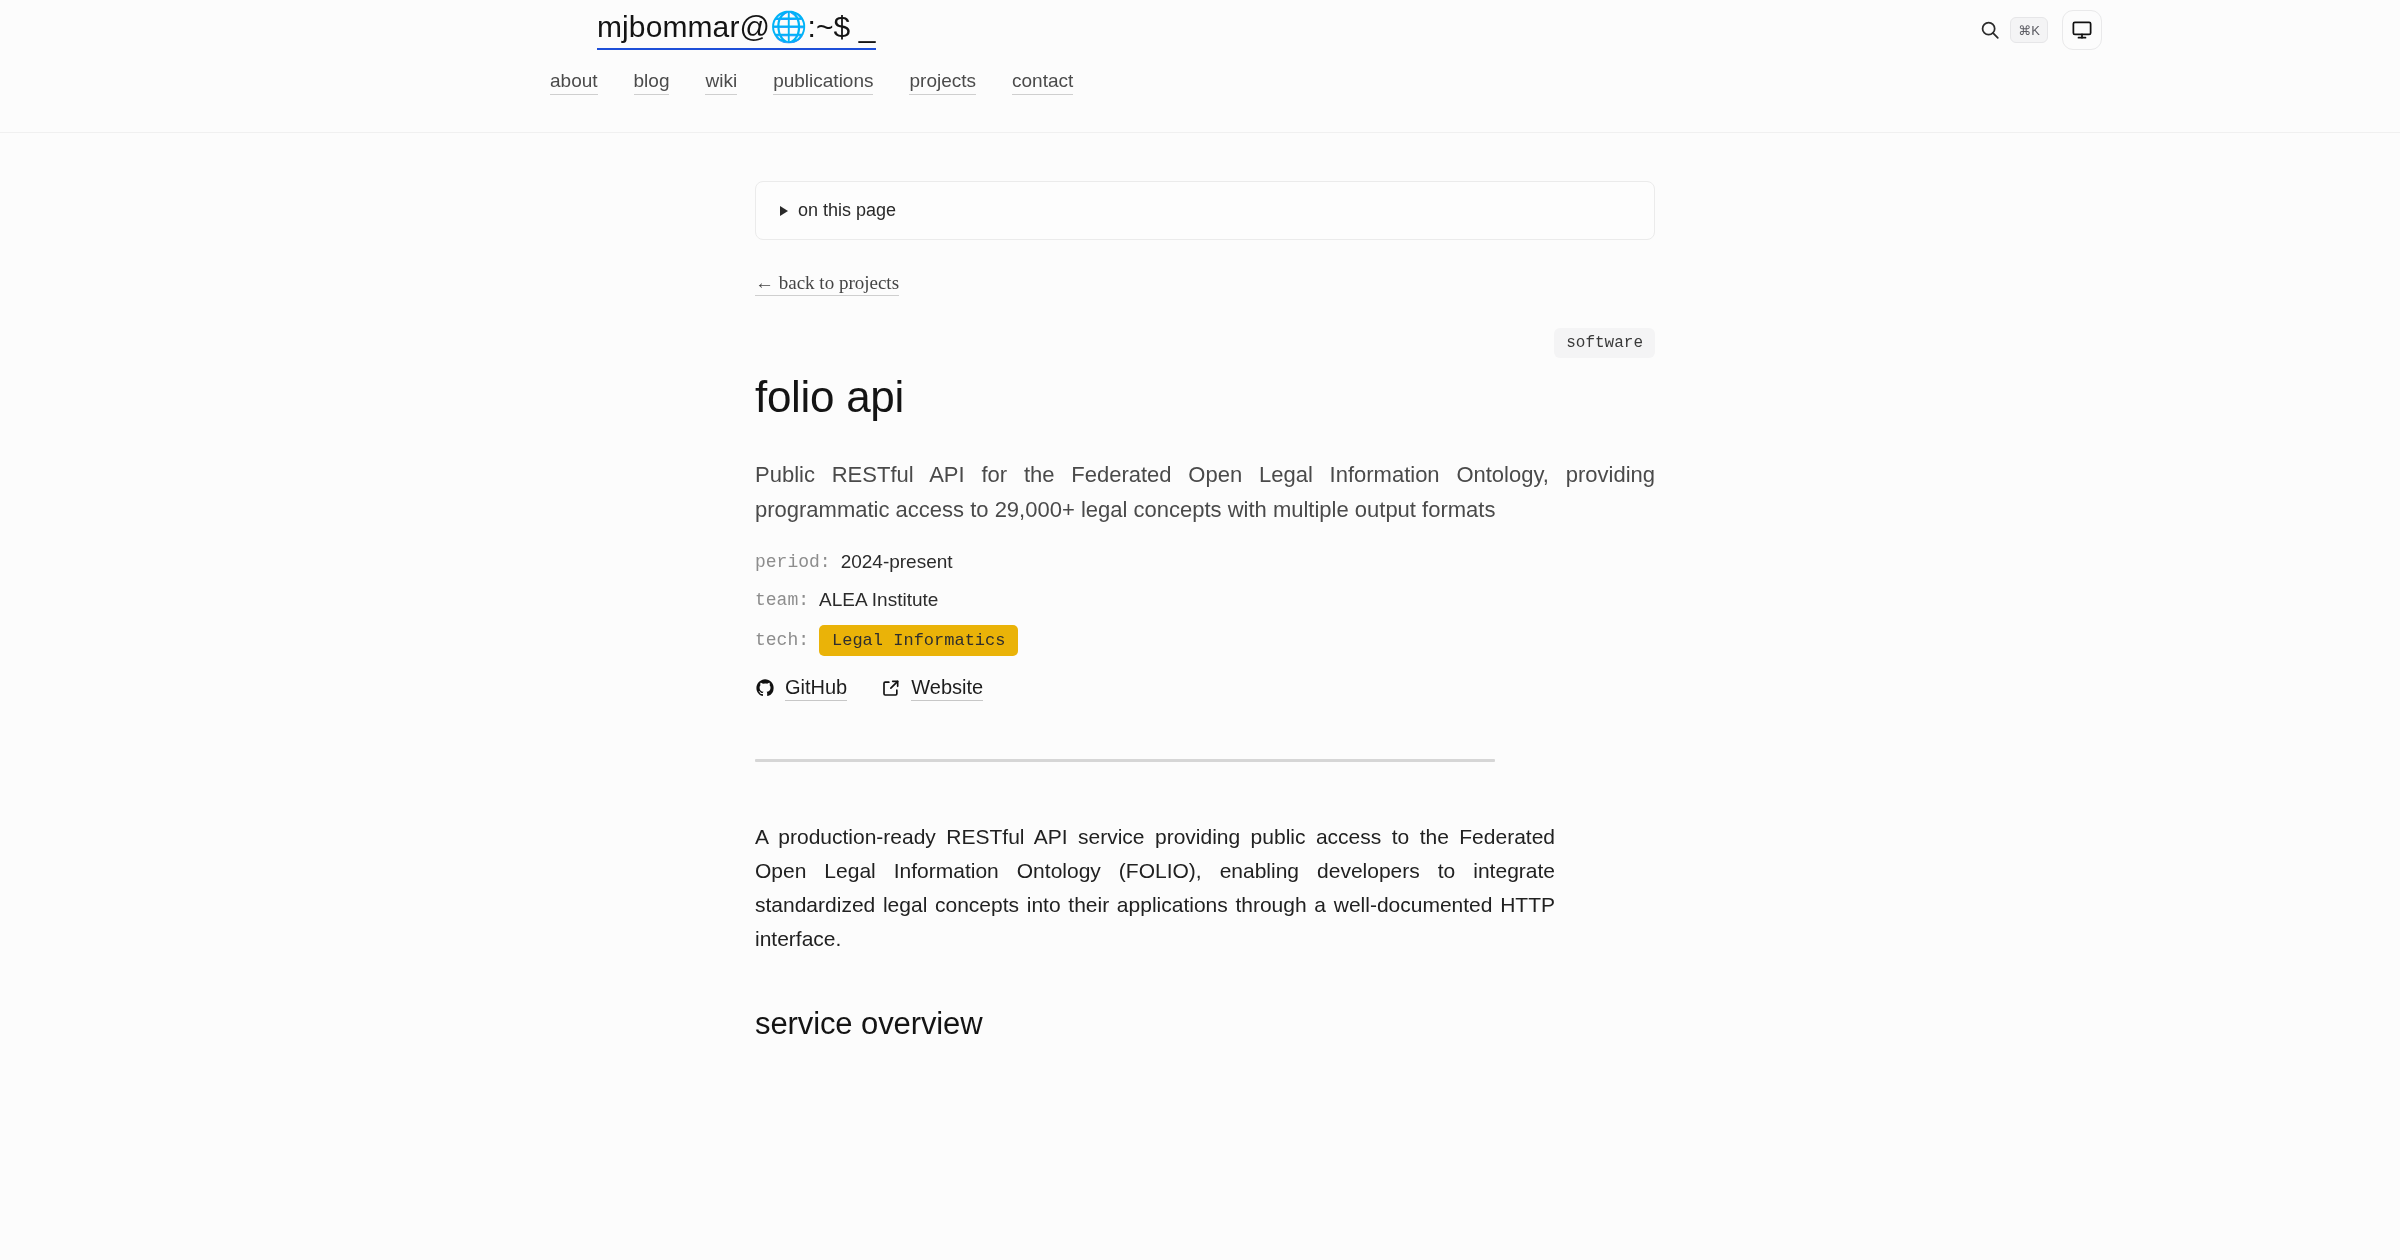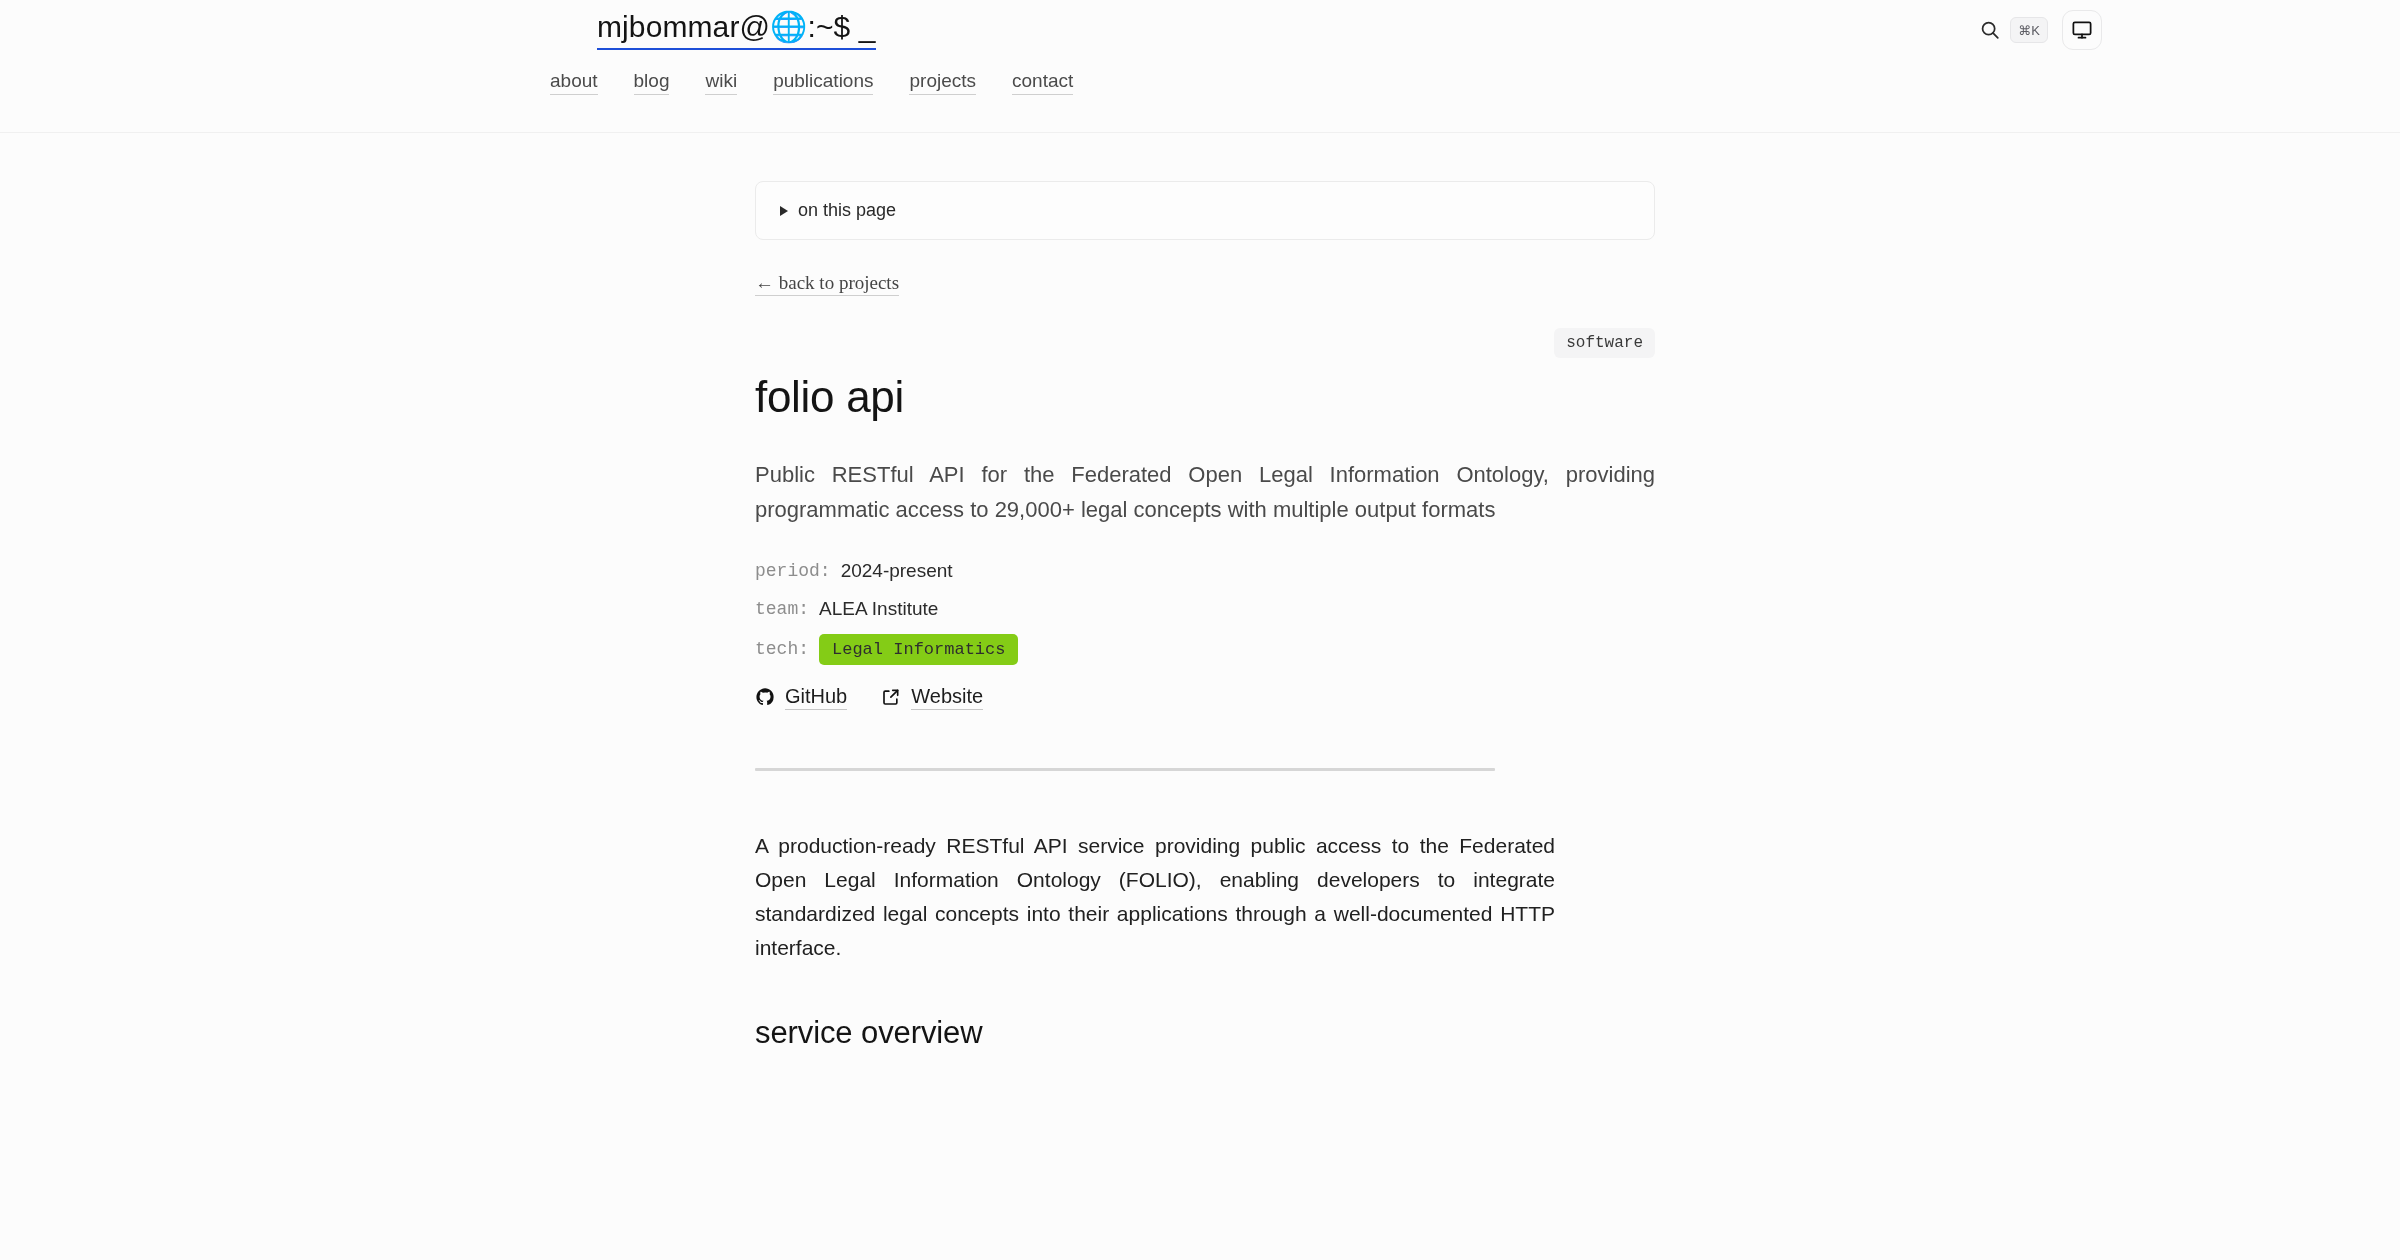--- a/index.html
+++ b/index.html
@@ -198,21 +198,21 @@
     margin: 34px 0 0 0;
     width: 900px;
     font-size: 22px;
     line-height: 1.62;
     color: #4a4a4a;
     text-align: justify;
     text-justify: inter-word;
   }
 
   .meta-list {
-    margin-top: 30px;
+    margin-top: 21px;
   }
   .meta-row {
     display: flex;
     align-items: center;
     gap: 10px;
     margin-bottom: 12px;
     min-height: 26px;
   }
   .meta-label {
     font-family: "Liberation Mono", monospace;
@@ -222,21 +222,21 @@
   }
   .meta-value {
     font-size: 19px;
     color: #2b2b2b;
   }
   .tech-chip {
     display: inline-flex;
     align-items: center;
     height: 31px;
     padding: 0 13px;
-    background: #84cc16;
+    background: #eab308;
     border-radius: 5px;
     font-family: "Liberation Mono", monospace;
     font-size: 17px;
     color: #2e2e2e;
   }
 
   .link-row {
     margin-top: 20px;
     display: flex;
     align-items: center;

